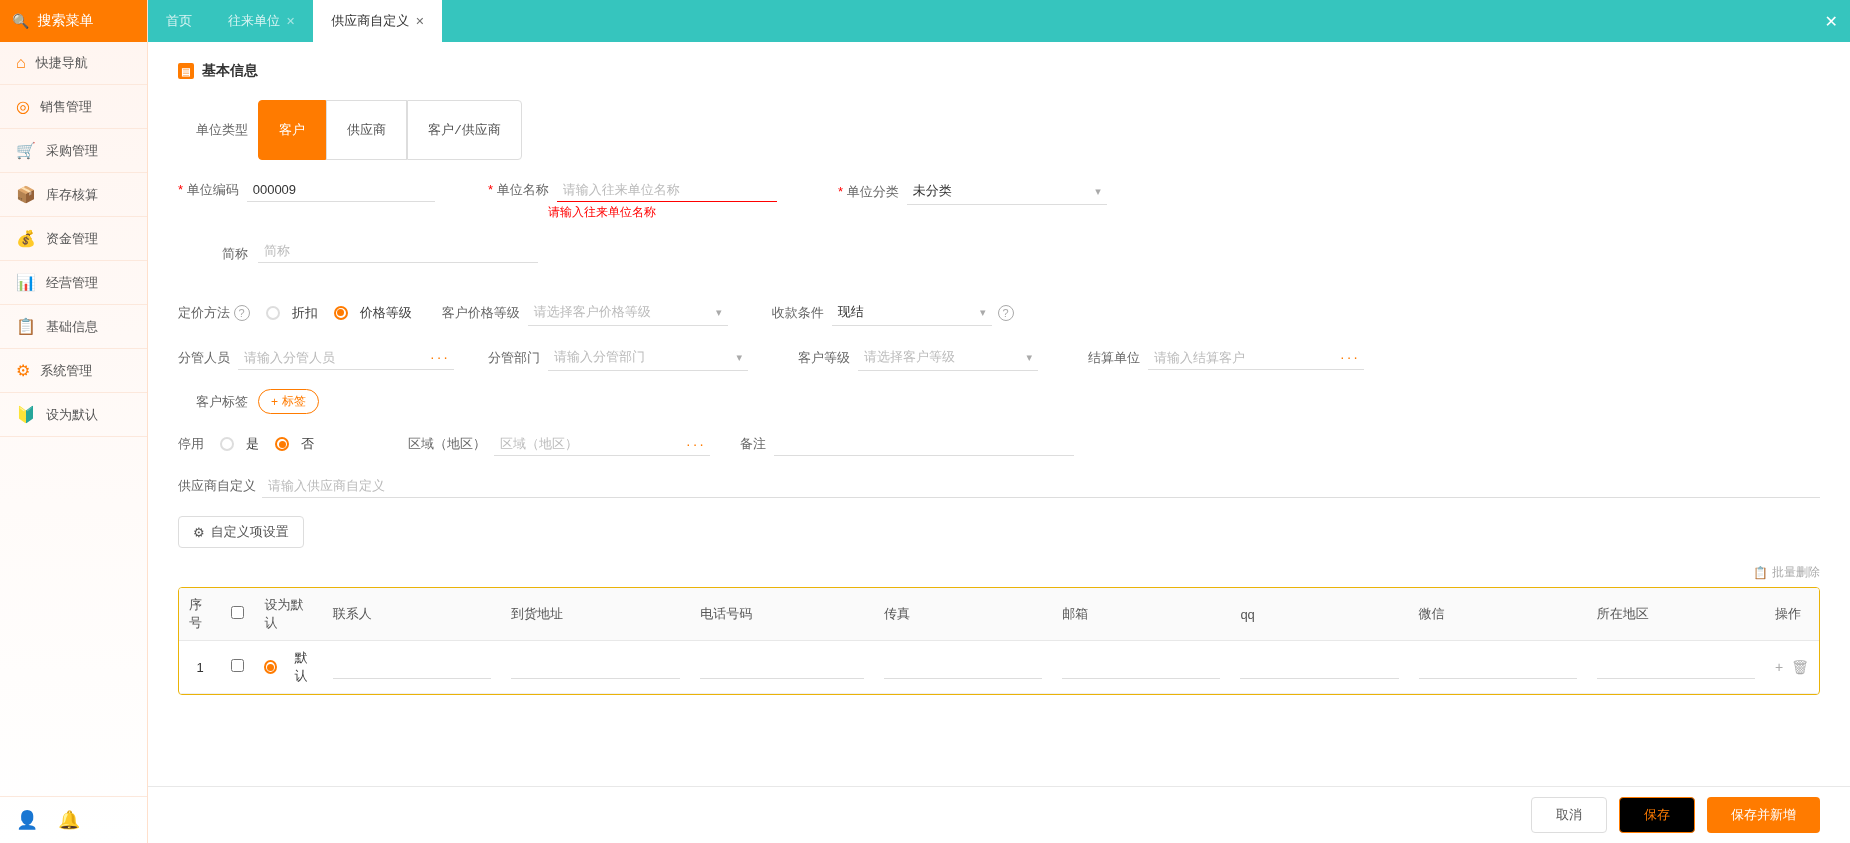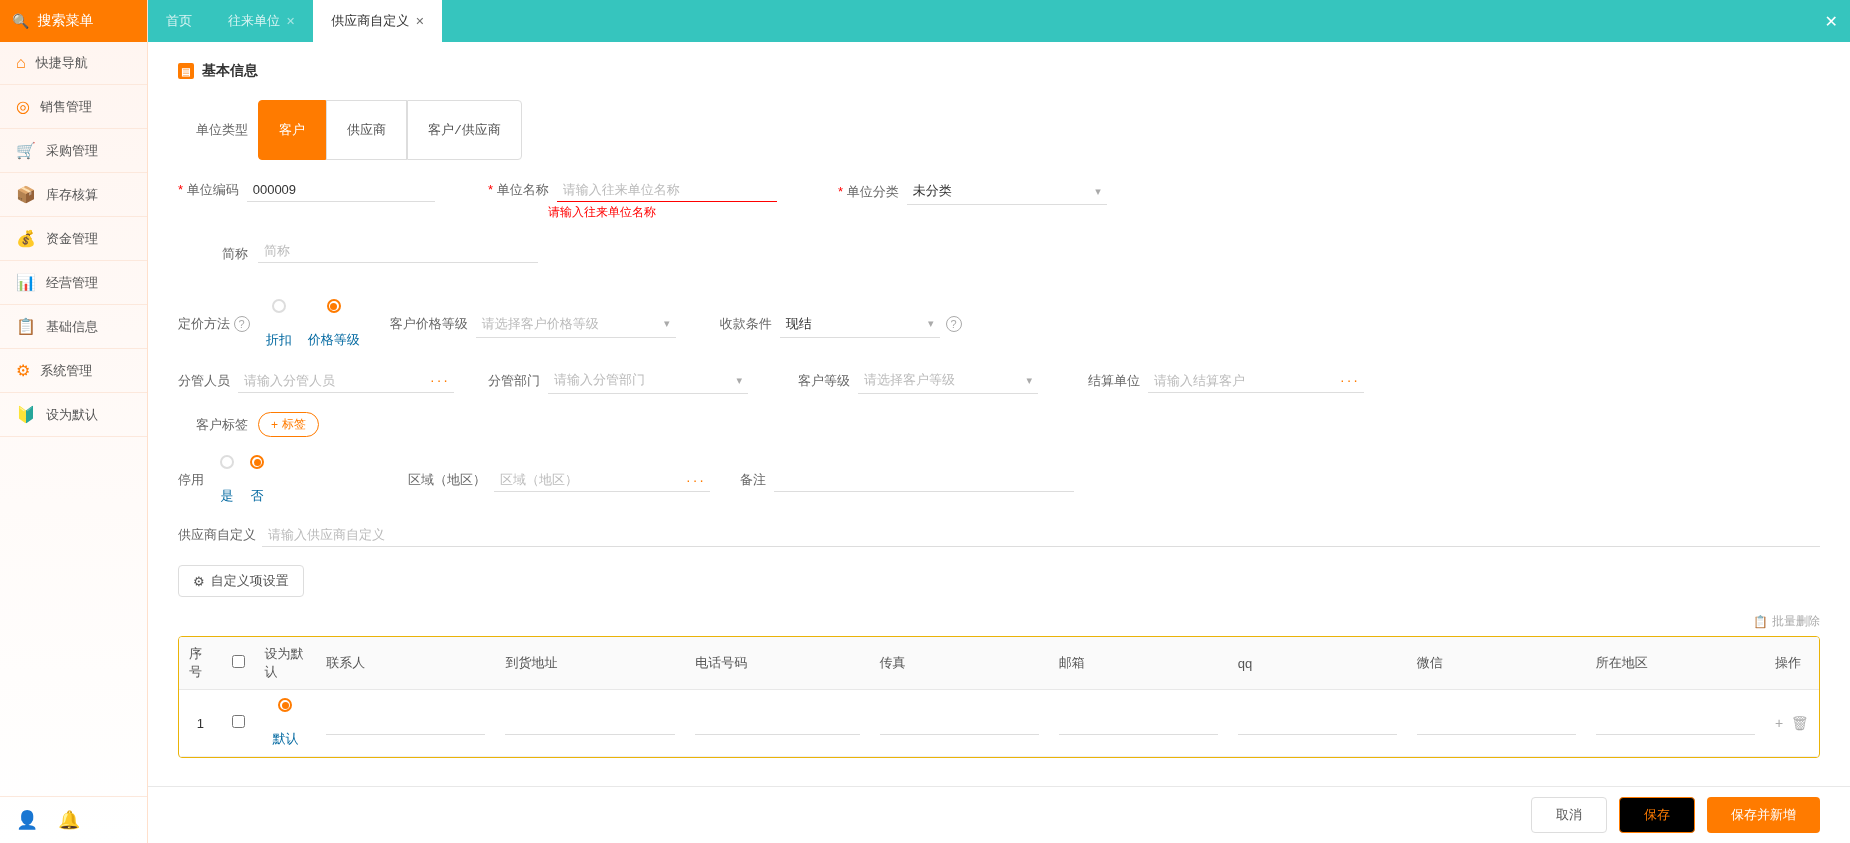--- a/index.html
+++ b/index.html
@@ -211,25 +211,24 @@
 
     
     .radio-group {
       display: flex;
       align-items: center;
       gap: 16px;
     }
     .radio-item {
       display: flex;
       align-items: center;
-      gap: 18px;
-      cursor: pointer;
-      font-size: 13px;
-      color: #0369a1;
-      flex-direction: column;
+      gap: 12px;
+      cursor: pointer;
+      font-size: 13px;
+      color: #404040;
     }
     .radio-circle {
       width: 14px; height: 14px;
       border-radius: 50%;
       border: 2px solid #ddd;
       display: flex; align-items: center; justify-content: center;
     }
     .radio-circle.checked {
       border-color: #ff7b00;
     }

